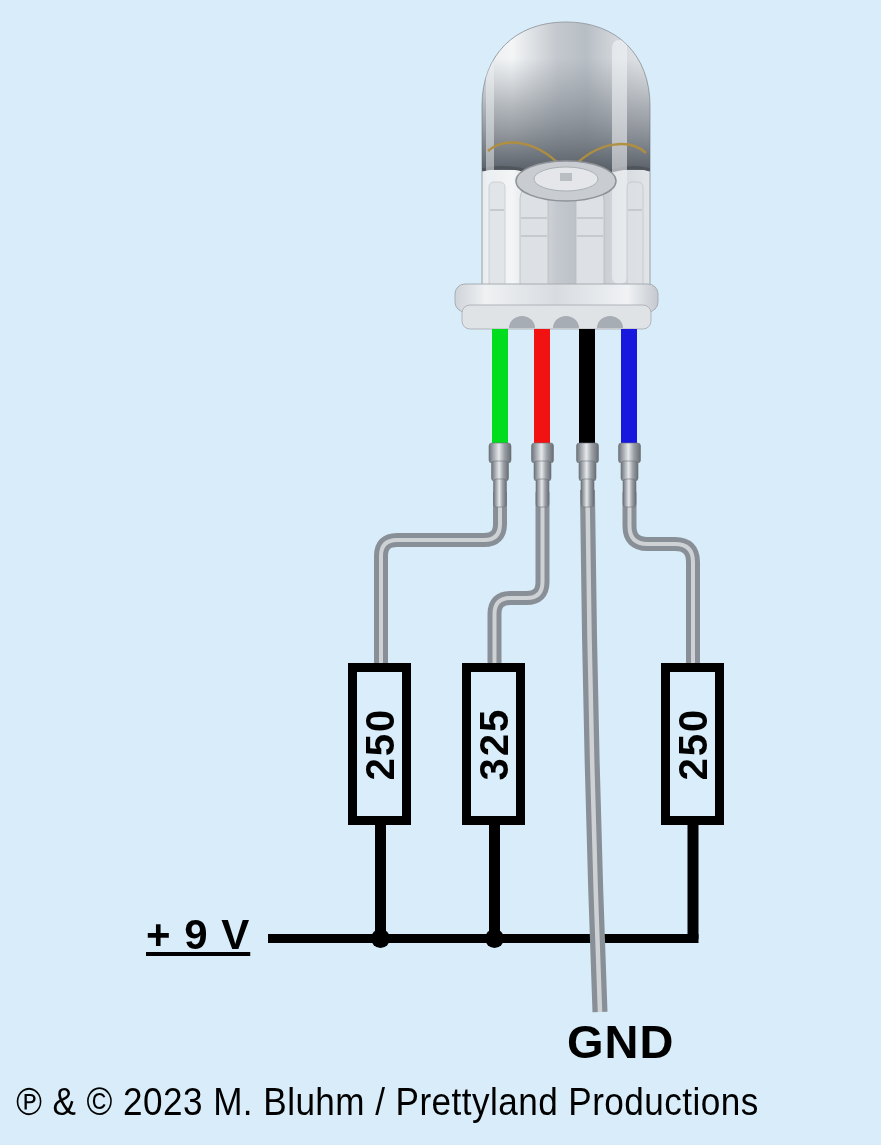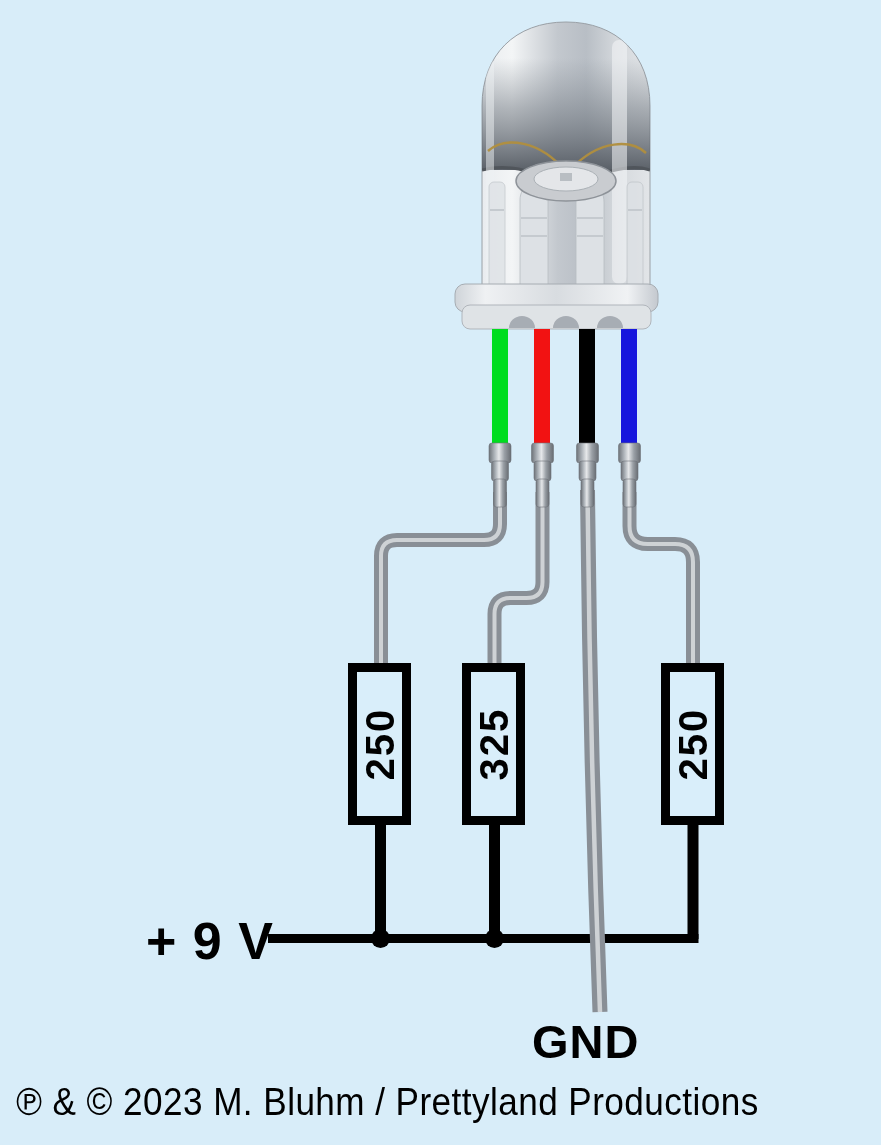--- a/index.html
+++ b/index.html
@@ -4,22 +4,22 @@
 <style>
   html,body{margin:0;padding:0;}
   body{
     width:881px;height:1145px;position:relative;overflow:hidden;
     background:#d8edf9;
     font-family:"Liberation Sans",sans-serif;
   }
   .stage{position:absolute;left:0;top:0;width:881px;height:1145px;}
   svg{position:absolute;left:0;top:0;display:block;}
   .lbl{position:absolute;color:#000;white-space:nowrap;}
-  .supply-lbl{left:146px;top:911px;font-size:52px;font-weight:bold;letter-spacing:1px;}
-  .gnd-lbl{left:532px;top:1014px;font-size:47px;font-weight:bold;letter-spacing:1px;}
+  .supply-lbl{left:146px;top:911px;font-size:42px;font-weight:bold;letter-spacing:1px;text-decoration:underline;}
+  .gnd-lbl{left:567px;top:1014px;font-size:47px;font-weight:bold;letter-spacing:1px;}
   .rlabel{
     position:absolute;width:162px;height:64px;
     display:flex;align-items:center;justify-content:center;
     font-size:40px;font-weight:bold;letter-spacing:2px;color:#000;
     transform:rotate(-90deg);
   }
   .rlabel.r1{left:299px;top:712px;}
   .rlabel.r2{left:413px;top:712px;}
   .rlabel.r3{left:612px;top:712px;}
   .copyright{

